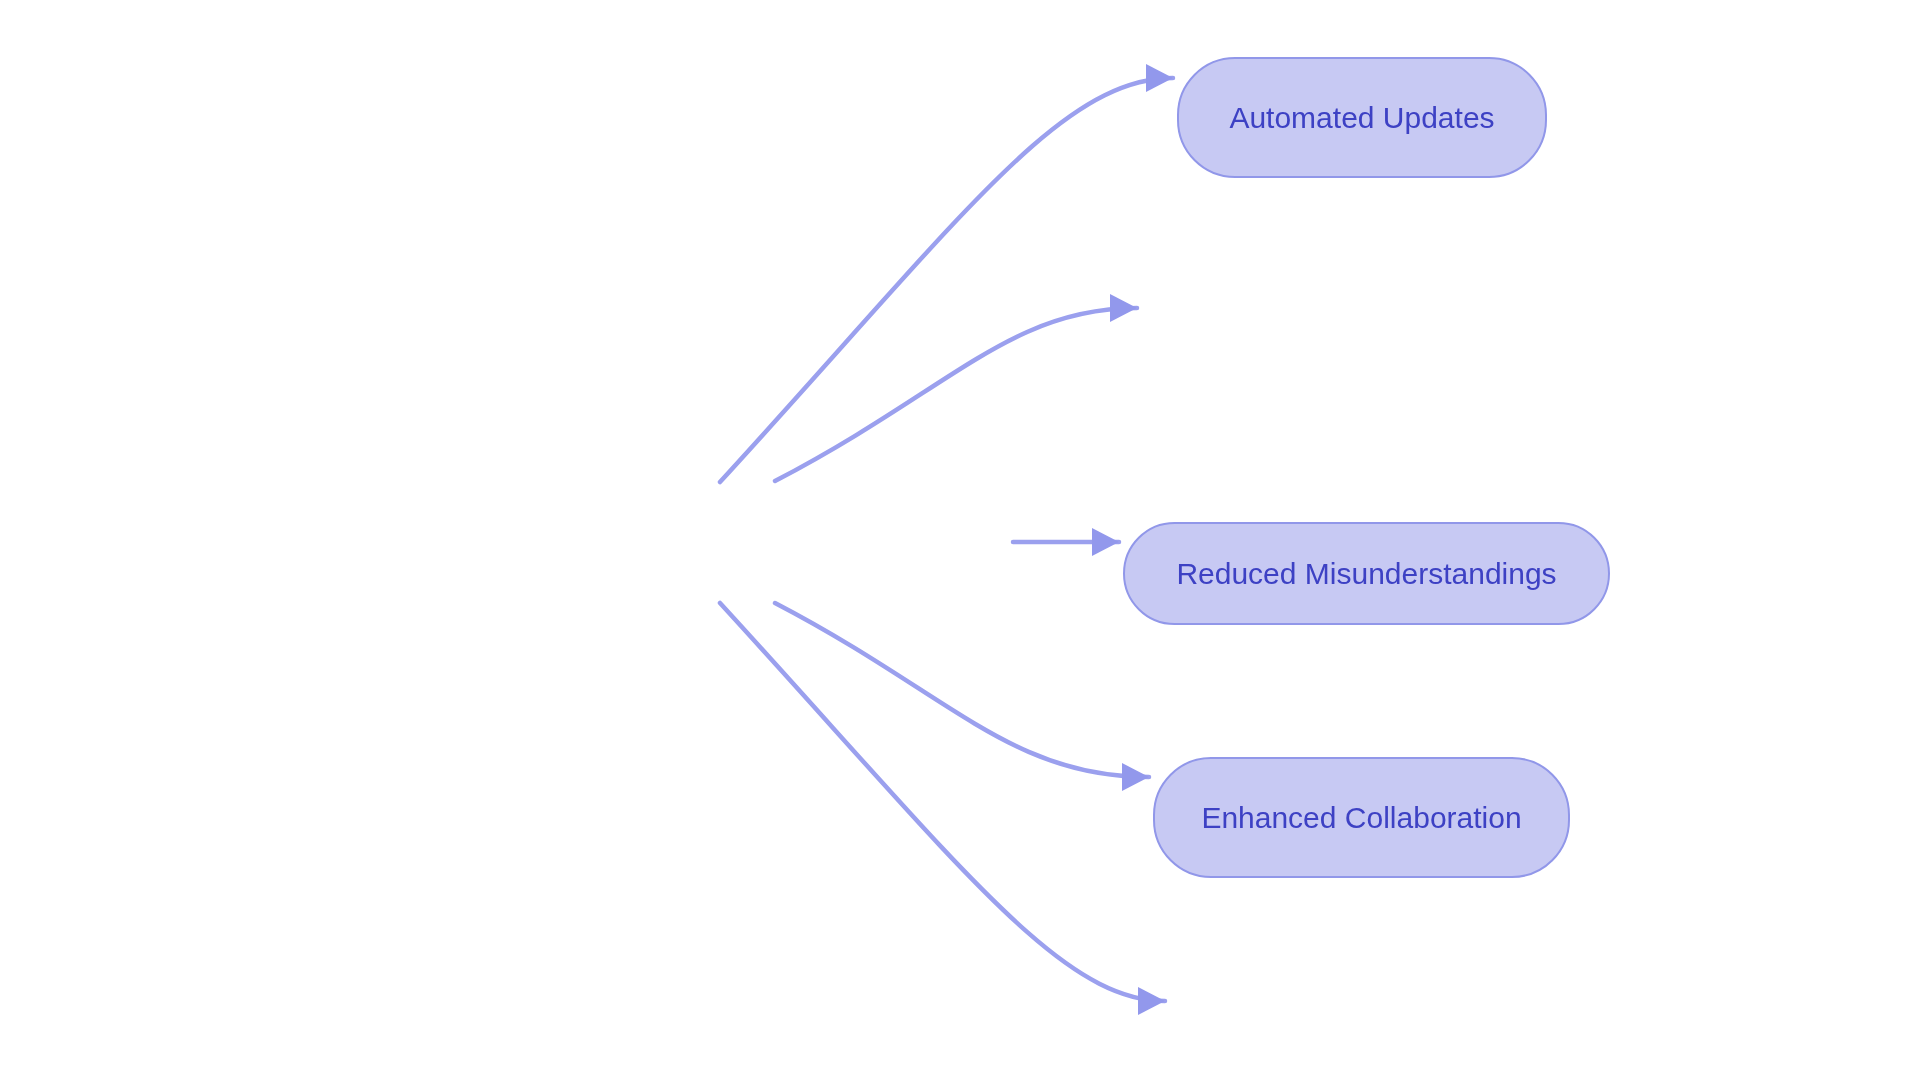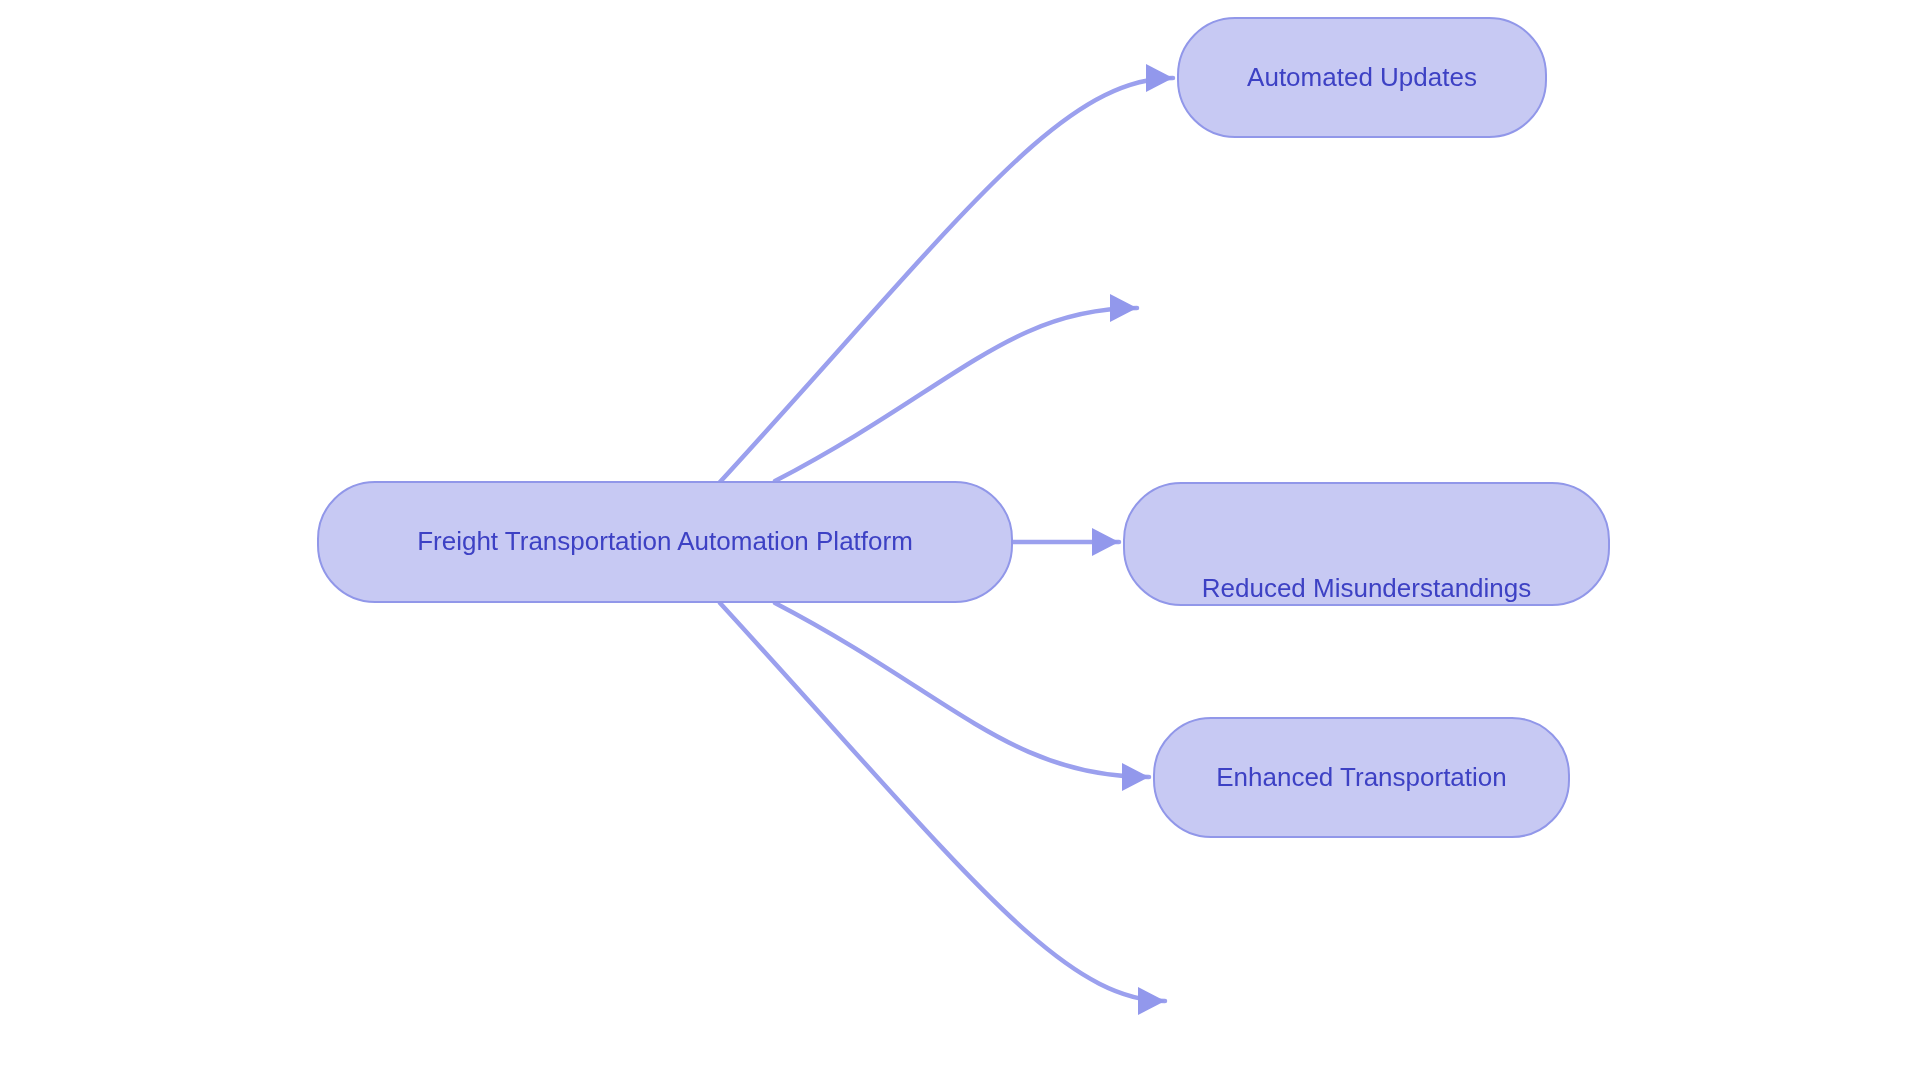--- a/index.html
+++ b/index.html
@@ -38,28 +38,29 @@
   .node {
     position: absolute;
     display: flex;
     align-items: center;
     justify-content: center;
     text-align: center;
     background: var(--node-fill);
     border: 2px solid var(--node-border);
     border-radius: 58px;
     color: var(--text-color);
-    font-size: 26px;
+    font-size: 30px;
     line-height: 1.2;
     white-space: nowrap;
+    margin-top: 40px;
   }
   .node-central { left: 317px; top: 481px; width: 696px; height: 122px; }
   .node-1 { left: 1177px; top: 17px;  width: 370px; height: 121px; }
   .node-2 { left: 1141px; top: 248px; width: 444px; height: 120px; }
-  .node-3 { left: 1123px; top: 482px; width: 487px; height: 124px; align-items: flex-end; }
+  .node-3 { left: 1123px; top: 482px; width: 487px; height: 103px; }
   .node-4 { left: 1153px; top: 717px; width: 417px; height: 121px; }
   .node-5 { left: 1169px; top: 941px; width: 389px; height: 121px; }
 </style>
 </head>
 <body>
 
 <div class="canvas">
 
   <svg class="edges-layer" width="1920" height="1083" viewBox="0 0 1920 1083" xmlns="http://www.w3.org/2000/svg">
     <defs>
@@ -67,31 +68,28 @@
         <path class="arrowhead" d="M 0 1 L 27 15 L 0 29 Z"></path>
       </marker>
     </defs>
     <path class="edge" d="M 720 482 C 960 220, 1060 78, 1173 78" marker-end="url(#arrow)"></path>
     <path class="edge" d="M 775 481 C 950 390, 1010 308, 1137 308" marker-end="url(#arrow)"></path>
     <path class="edge" d="M 1013 542 L 1119 542" marker-end="url(#arrow)"></path>
     <path class="edge" d="M 775 603 C 950 694, 1010 777, 1149 777" marker-end="url(#arrow)"></path>
     <path class="edge" d="M 720 603 C 960 865, 1060 1001, 1165 1001" marker-end="url(#arrow)"></path>
   </svg>
 
-  <div class="node node-central">
-    <span>Freight Transportation Automation Platform</span>
-  </div>
 
   <div class="node node-1">
     <span>Automated Updates</span>
   </div>
 
 
   <div class="node node-3">
     <span>Reduced Misunderstandings</span>
   </div>
 
   <div class="node node-4">
-    <span>Enhanced Transportation</span>
+    <span>Enhanced Collaboration</span>
   </div>
 
 
 </div>
 
 </body></html>

